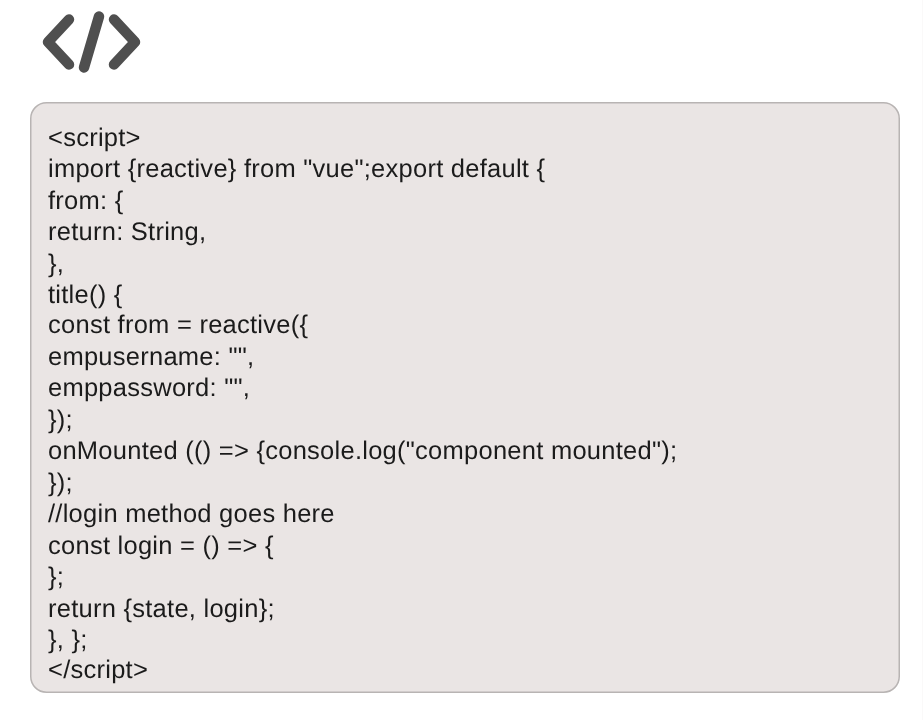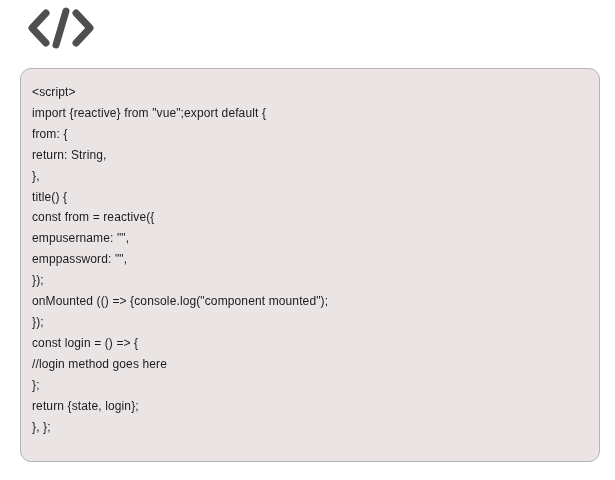--- a/index.html
+++ b/index.html
@@ -44,21 +44,21 @@
   }
 
   #code-lines {
     margin: 0;
     padding: 13px 0 0 11px;
     list-style: none;
   }
 
   .code-line {
     font-family: "Liberation Sans", sans-serif;
-    font-size: 12px;
+    font-size: 17px;
     line-height: 20.9px;
     color: #1b1b1b;
     white-space: pre;
     letter-spacing: 0.01em;
   }
 </style>
 </head>
 <body>
 
 <div id="code-glyph-icon">
@@ -76,19 +76,20 @@
     <div class="code-line">from: {</div>
     <div class="code-line">return: String,</div>
     <div class="code-line">},</div>
     <div class="code-line">title() {</div>
     <div class="code-line">const from = reactive({</div>
     <div class="code-line">empusername: "",</div>
     <div class="code-line">emppassword: "",</div>
     <div class="code-line">});</div>
     <div class="code-line">onMounted (() =&gt; {console.log("component mounted");</div>
     <div class="code-line">});</div>
+    <div class="code-line">//login method goes here</div>
     <div class="code-line">const login = () =&gt; {</div>
-    <div class="code-line">//login method goes here</div>
     <div class="code-line">};</div>
     <div class="code-line">return {state, login};</div>
     <div class="code-line">}, };</div>
+    <div class="code-line">&lt;/script&gt;</div>
   </div>
 </div>
 
 </body></html>

